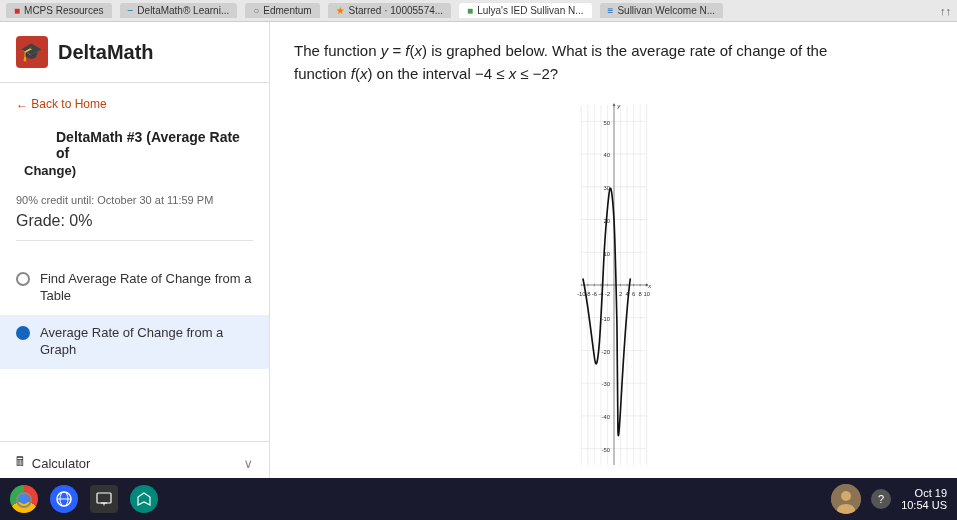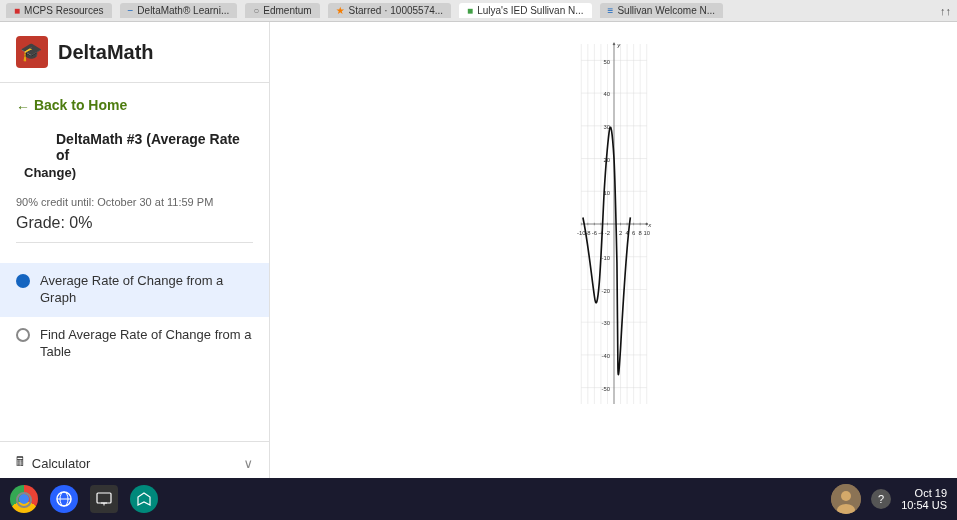--- a/index.html
+++ b/index.html
@@ -68,25 +68,24 @@
       font-size: 20px;
       font-weight: bold;
       color: #222;
     }
 
     .back-link {
       display: flex;
       align-items: center;
       gap: 6px;
       padding: 14px 16px 8px;
-      color: #4d7c0f;
-      font-size: 14px;
+      color: #c2410c;
+      font-size: 12px;
       cursor: pointer;
       text-decoration: none;
-      font-weight: bold;
     }
 
     .sidebar-section {
       padding: 10px 16px;
     }
     .sidebar-title {
       font-size: 14px;
       font-weight: bold;
       color: #222;
       margin-bottom: 2px;
@@ -307,47 +306,51 @@
     </a>
 
     <div class="sidebar-section">
       <div class="sidebar-title">DeltaMath #3 (Average Rate of</div>
       <div class="sidebar-subtitle">Change)</div>
       <div class="sidebar-meta">90% credit until: October 30 at 11:59 PM</div>
       <div class="sidebar-grade">Grade: 0%</div>
     </div>
 
     <div class="sidebar-menu">
+      <div class="menu-item">
+        <div class="menu-radio"></div>
+        <span class="menu-item-text">Find Average Rate of Change from a Table</span>
+      </div>
       <div class="menu-item active">
         <div class="menu-radio filled"></div>
         <span class="menu-item-text">Average Rate of Change from a Graph</span>
-      </div>
-      <div class="menu-item">
-        <div class="menu-radio"></div>
-        <span class="menu-item-text">Find Average Rate of Change from a Table</span>
       </div>
     </div>
 
     <div class="sidebar-calculator">
       <span>🖩</span>
       <span>Calculator</span>
       <span class="chevron">∨</span>
     </div>
 
     <div class="sidebar-user">
       <div class="user-info">
         <span>👤</span>
         <span>Lulya Weldeyohans</span>
       </div>
       <span class="logout-link">Log Out</span>
     </div>
 
   </div>
 
   <div class="main-content">
+    <div class="question-text">
+      <span>The function <em>y</em> = <em>f</em>(<em>x</em>) is graphed below. What is the average rate of change of the</span><br>
+      <span>function <em>f</em>(<em>x</em>) on the interval −4 ≤ <em>x</em> ≤ −2?</span>
+    </div>
 
     <div class="graph-area">
 
       <svg width="430" height="360" viewBox="-10 -55 20 110" style="overflow:visible;">
 
         <g stroke="#ddd" stroke-width="0.15">
 
           <line x1="-10" y1="-55" x2="-10" y2="55"></line>
           <line x1="-8" y1="-55" x2="-8" y2="55"></line>
           <line x1="-6" y1="-55" x2="-6" y2="55"></line>

